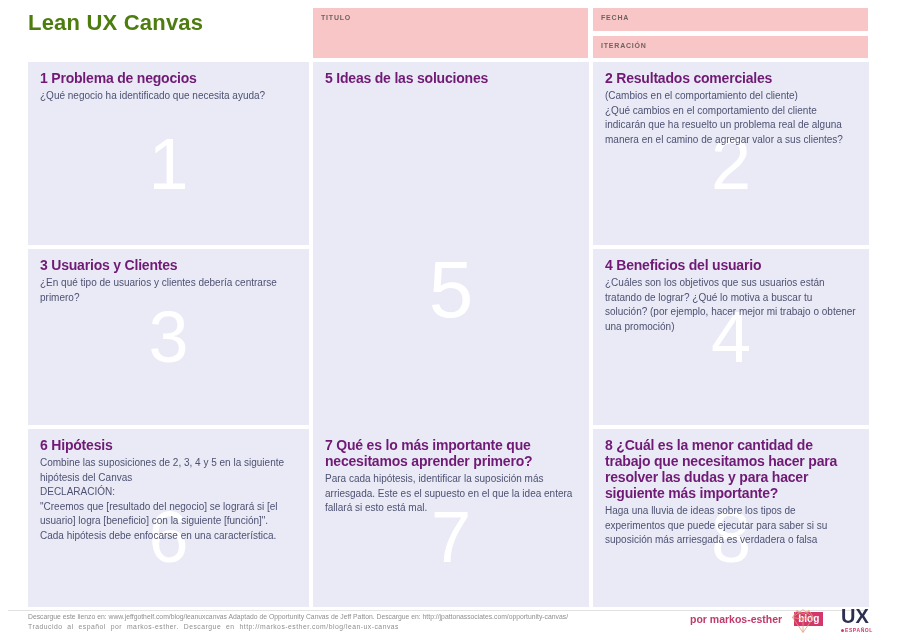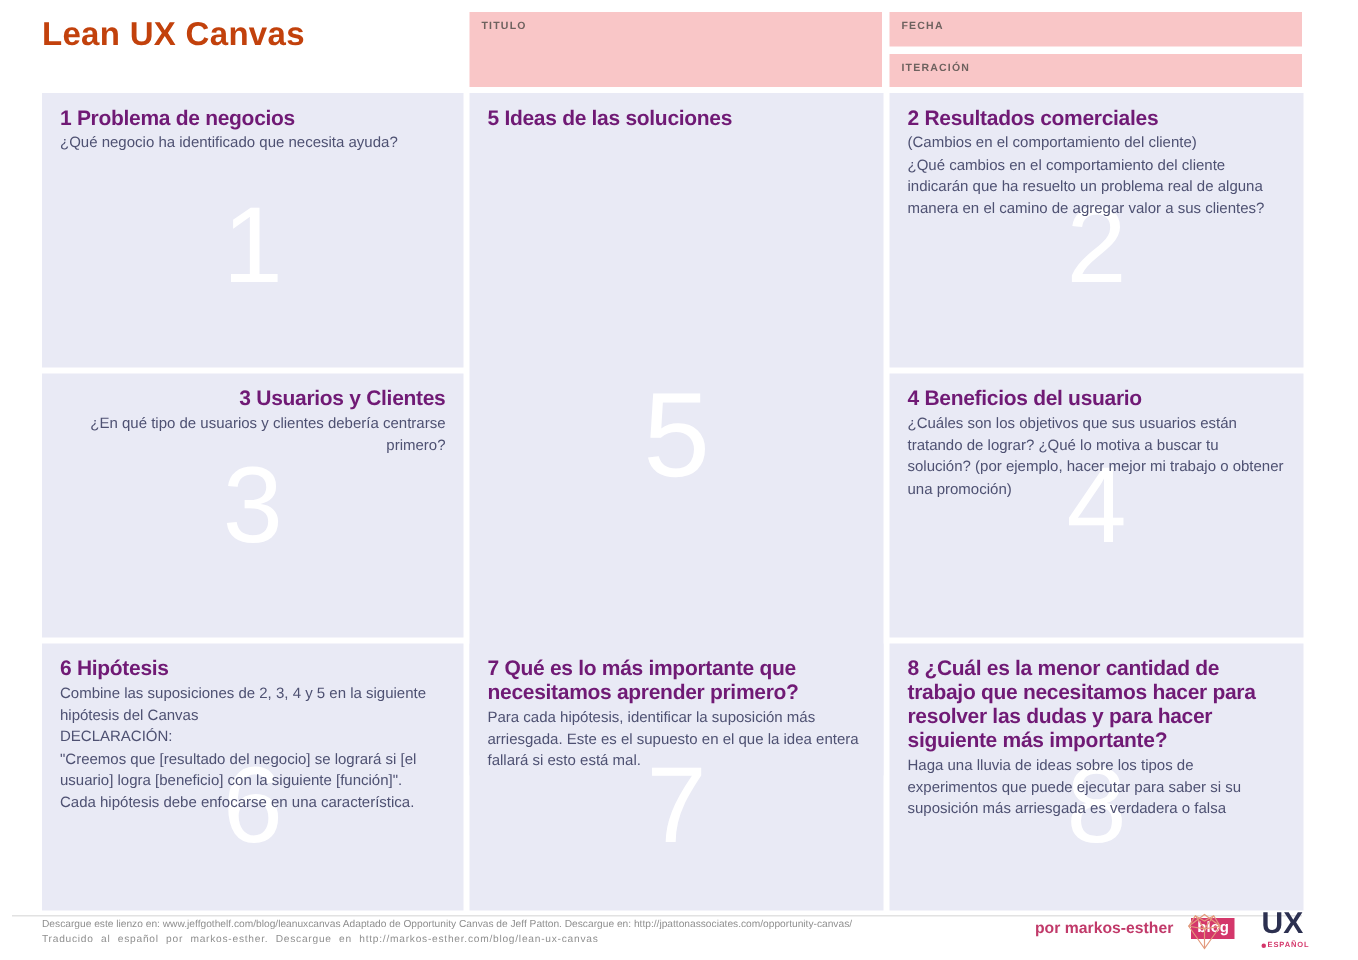--- a/index.html
+++ b/index.html
@@ -2,40 +2,40 @@
 <html><head>
 <meta charset="utf-8">
 <style>
   html,body{margin:0;padding:0;background:#ffffff;}
   #canvas{
     position:relative;width:905px;height:640px;background:#ffffff;
     font-family:"Liberation Sans", sans-serif;overflow:hidden;
   }
   .page-title{
     position:absolute;left:28px;top:10px;font-size:22px;font-weight:700;
-    color:#c2410c;letter-spacing:0.2px;
+    color:#4d7c0f;letter-spacing:0.2px;
   }
   
   .field{position:absolute;background:#f9c6c7;box-sizing:border-box;}
   .field-label{
     font-size:7px;font-weight:700;letter-spacing:0.8px;color:#6e625f;
     padding:6px 0 0 8px;text-transform:uppercase;
   }
   #field-titulo{left:313px;top:8px;width:275px;height:50px;}
   #field-fecha{left:593px;top:8px;width:275px;height:23px;}
   #field-iteracion{left:593px;top:36px;width:275px;height:22px;}
   
   .box{
     position:absolute;background:#e9eaf5;box-sizing:border-box;
     padding:8px 12px;overflow:hidden;
   }
   #box1{left:28px;top:62px;width:281px;height:183px;}
   #box5{left:313px;top:62px;width:276px;height:455px;}
   #box2{left:593px;top:62px;width:276px;height:183px;}
-  #box3{left:28px;top:249px;width:281px;height:176px;text-align:right;}
+  #box3{left:28px;top:249px;width:281px;height:176px;}
   #box4{left:593px;top:249px;width:276px;height:176px;}
   #box6{left:28px;top:429px;width:281px;height:178px;}
   #box7{left:313px;top:429px;width:276px;height:178px;}
   #box8{left:593px;top:429px;width:276px;height:178px;}
   .box h2{
     margin:0 0 3px 0;font-size:14px;line-height:1.15;font-weight:700;
     color:#701a75;letter-spacing:-0.2px;position:relative;z-index:1;
   }
   .box .body{
     margin:0;font-size:10px;line-height:1.45;color:#4e5172;

